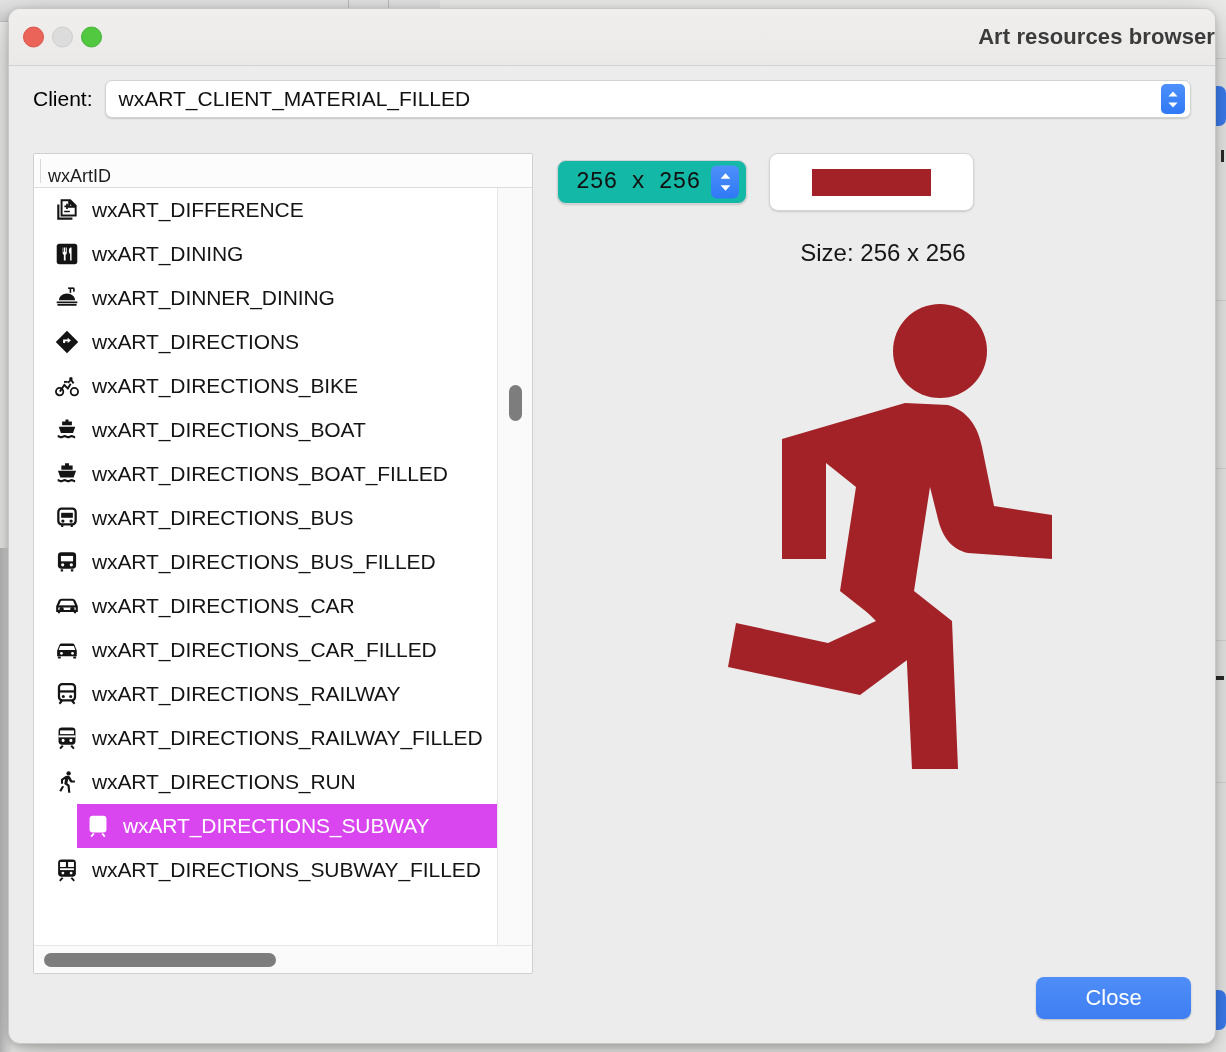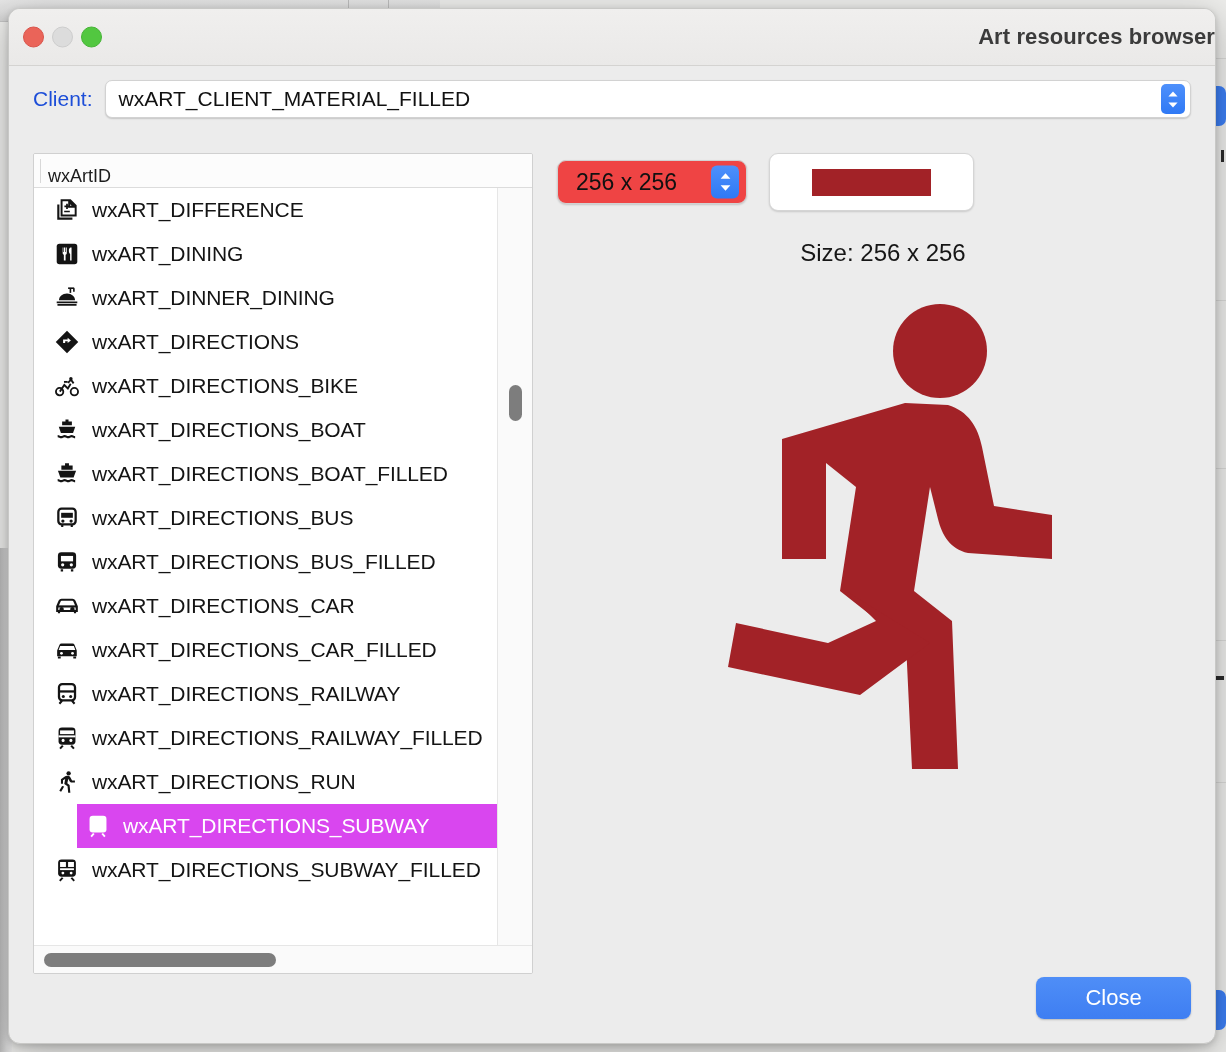--- a/index.html
+++ b/index.html
@@ -72,21 +72,21 @@
     letter-spacing: .1px;
   }
 
   
   #client-row {
     position: absolute; left: 0; top: 57px; width: 100%;
     height: 66px;
     display: flex; align-items: center;
     padding: 0 24px;
   }
-  #client-label { font-size: 21px; color: #1d4ed8; margin-right: 12px; }
+  #client-label { font-size: 21px; color: #000000; margin-right: 12px; }
   #client-combo {
     position: relative;
     flex: 1; height: 38px;
     background: #fff;
     border-radius: 7px;
     border: .5px solid #d2d2d2;
     box-shadow: 0 1px 1.5px rgba(0,0,0,.16);
     display: flex; align-items: center;
     padding: 0 40px 0 13px;
     overflow: hidden;
@@ -179,24 +179,24 @@
   
   #preview {
     position: absolute; left: 548px; top: 144px; right: 20px; bottom: 90px;
   }
   #preview-controls {
     display: flex; align-items: center; gap: 22px;
   }
   #size-combo {
     position: relative;
     width: 190px; height: 44px;
-    background: #ef4444; border-radius: 9px;
+    background: #14b8a6; border-radius: 9px;
     border: .5px solid #d2d2d2;
     box-shadow: 0 1px 2px rgba(0,0,0,.17);
-    display: flex; align-items: center; padding-left: 18px;
+    display: flex; align-items: center; padding-left: 18px; font-family: Liberation Mono, monospace;
   }
   #size-value { font-size: 23px; color: #111; }
   #size-combo .stepper { right: 7px; width: 28px; height: 33px; border-radius: 6px; }
   #color-button {
     width: 205px; height: 58px;
     background: #fff; border-radius: 9px;
     border: .5px solid #d5d5d5;
     box-shadow: 0 1px 2px rgba(0,0,0,.15);
     display: flex; align-items: center; justify-content: center;
   }

